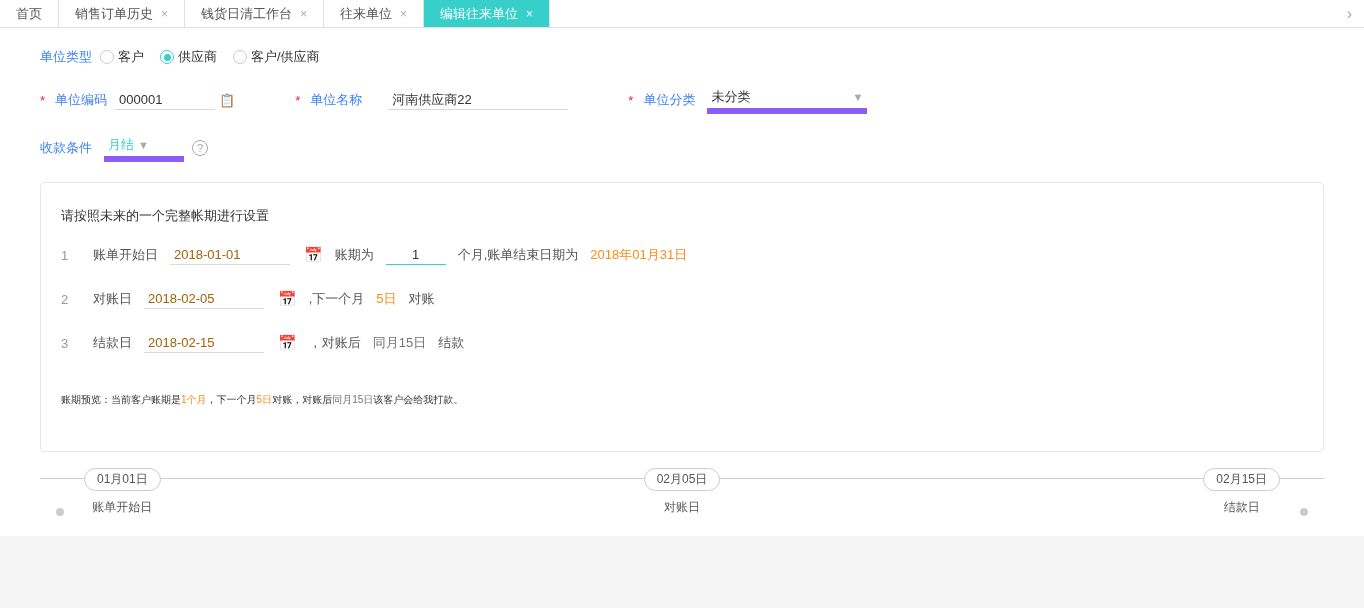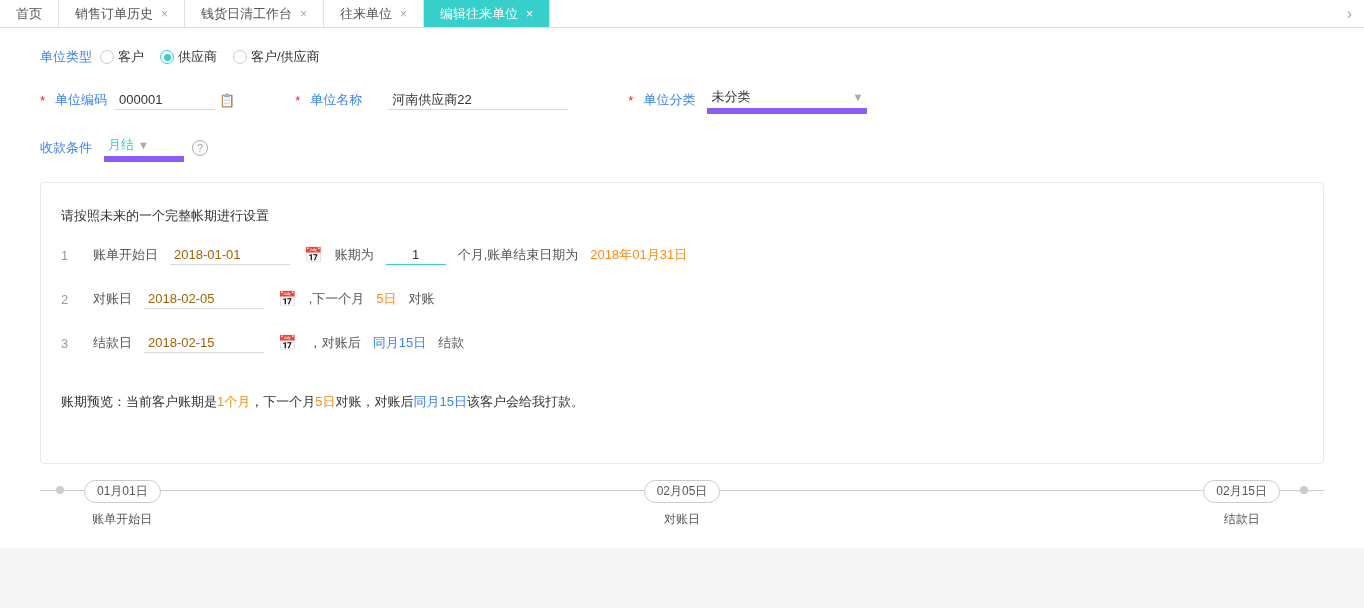--- a/index.html
+++ b/index.html
@@ -91,35 +91,35 @@
     }
     .period-row-label { color: #555; }
     .date-input {
       border: none; border-bottom: 1px solid #d9d9d9; padding: 2px 4px;
       font-size: 13px; color: #a16207; background: transparent; outline: none;
       width: 120px;
     }
     .cal-icon { color: #36cfc9; cursor: pointer; font-size: 15px; margin-left: 2px; }
     .period-desc { color: #555; font-size: 13px; }
     .highlight-orange { color: #fa8c16; }
-    .highlight-teal { color: #3b82f6; }
+    .highlight-teal { color: #737373; }
 
     .month-input {
       border: none; border-bottom: 1.5px solid #36cfc9; padding: 2px 4px;
       font-size: 13px; color: #333; outline: none; width: 60px; background: transparent;
       text-align: center;
     }
 
     
     .preview-section { padding: 16px 0 0 0; }
-    .preview-text { font-size: 13px; color: #333; margin-bottom: 28px; }
+    .preview-text { font-size: 10px; color: #333; margin-bottom: 20px; }
 
     
     .timeline {
-      display: flex; align-items: flex-start; position: relative; padding: 0 16px;
+      display: flex; align-items: flex-end; position: relative; padding: 0 16px;
     }
     .timeline-line {
       position: absolute; top: 10px; left: 0; right: 0; height: 1px; background: #ccc; z-index: 0;
     }
     .timeline-nodes {
       display: flex; align-items: flex-start; width: 100%; justify-content: space-between;
       position: relative; z-index: 1;
     }
     .timeline-node {
       display: flex; flex-direction: column; align-items: center; position: relative;

